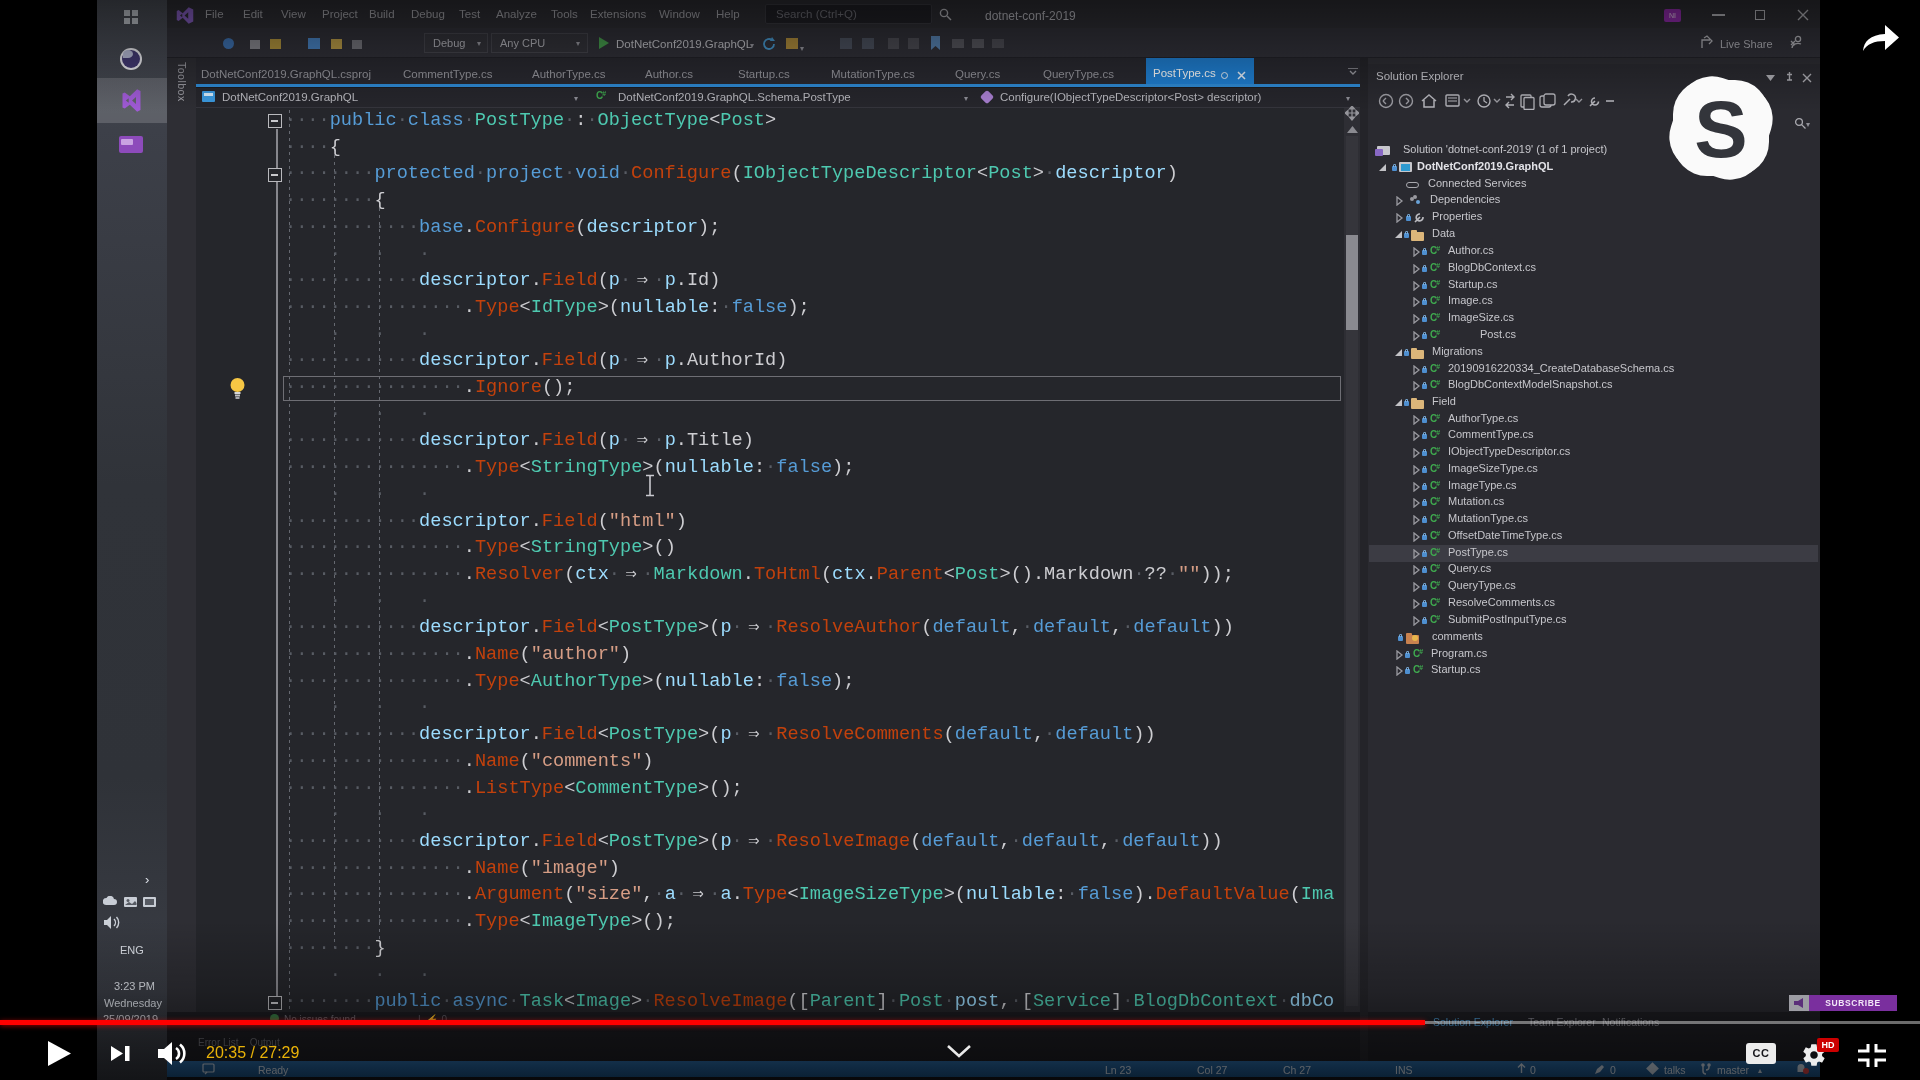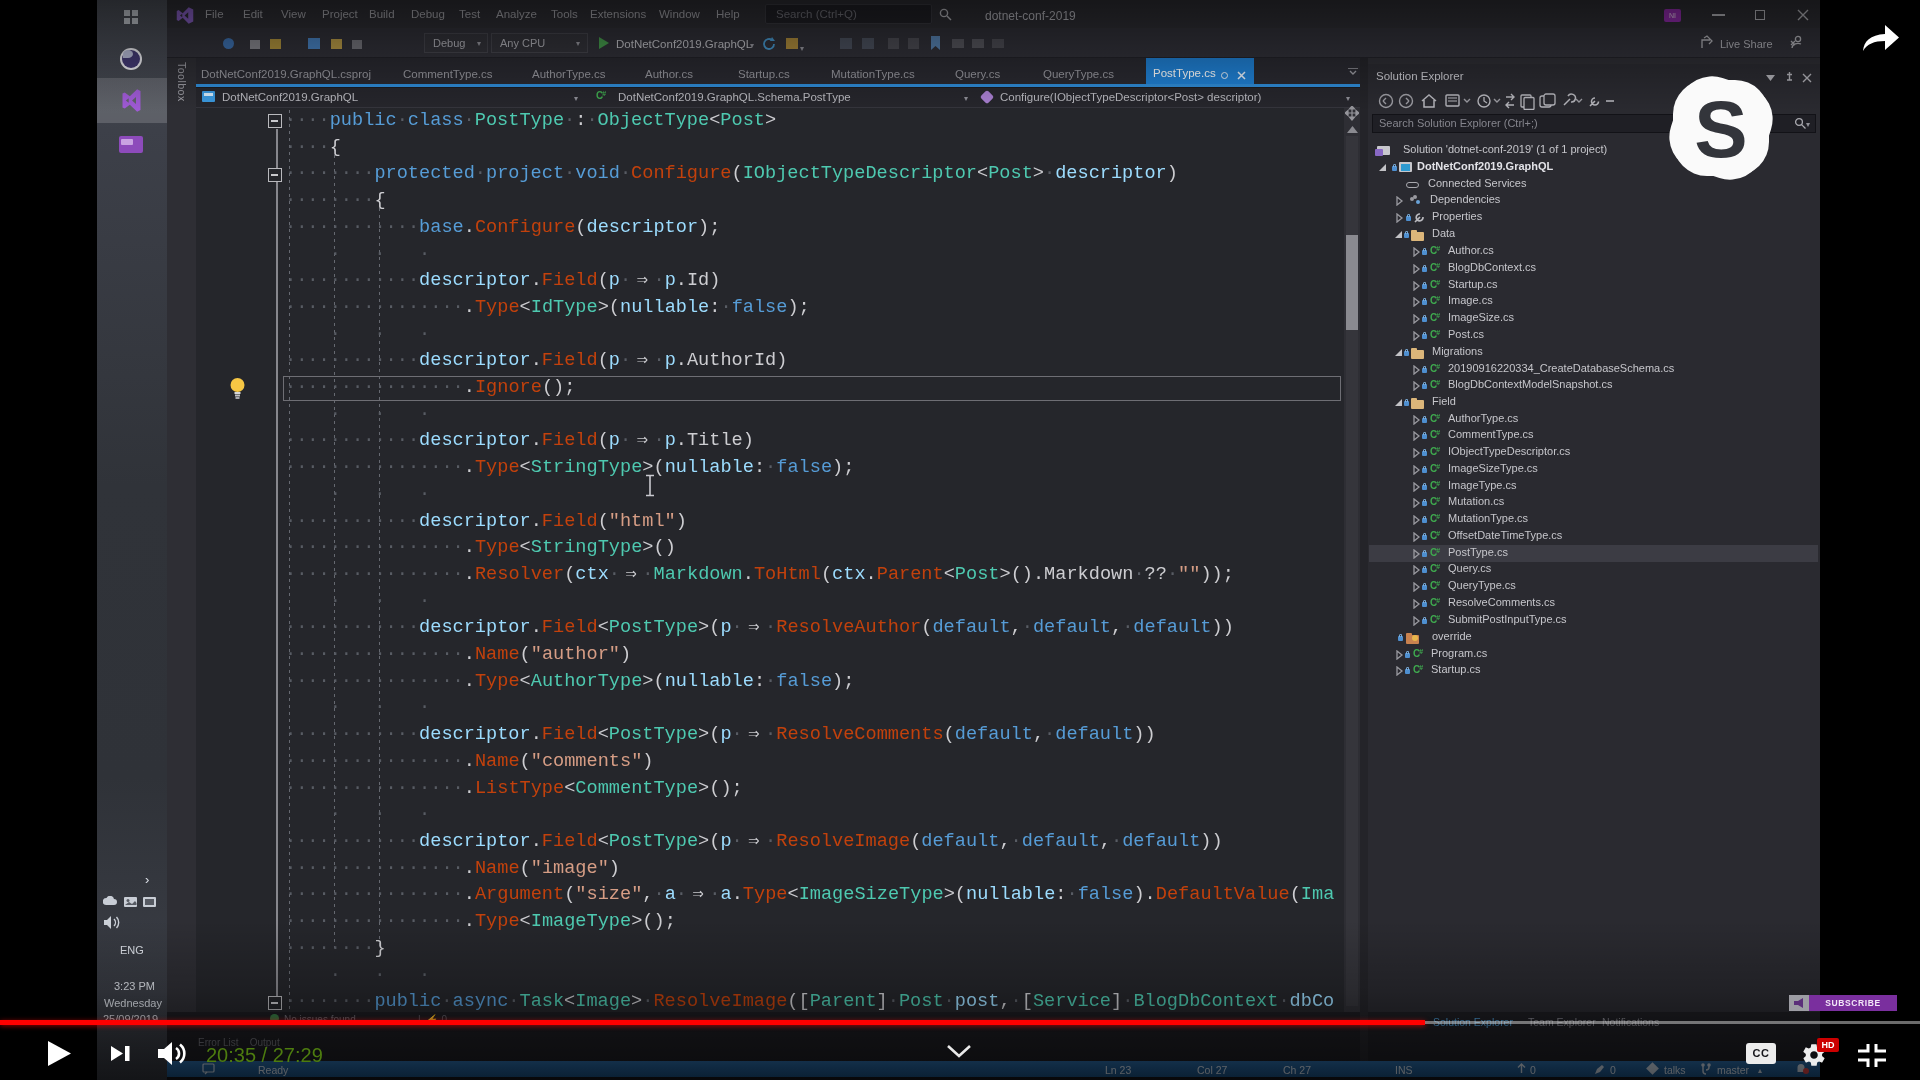--- a/index.html
+++ b/index.html
@@ -56,21 +56,21 @@
 #sebottabs{left:1368px;top:1012px;width:452px;height:49px;background:#1e1e23}
 .btb{position:absolute;top:1016px;font-size:10.5px;color:#85858d}
 #statusbar{left:167px;top:1061px;width:1653px;height:16px;background:linear-gradient(180deg,#2a69a4,#1c5487)}
 .st{position:absolute;top:1063.5px;font-size:10.5px;color:#d8e3ef}
 
 #topgrad{left:0;top:0;width:1920px;height:112px;background:linear-gradient(180deg,rgba(0,0,0,.52),rgba(0,0,0,0))}
 #botgrad{left:0;top:920px;width:1920px;height:160px;background:linear-gradient(180deg,rgba(0,0,0,0) 0%,rgba(0,0,0,.22) 45%,rgba(0,0,0,.46) 72%,rgba(0,0,0,.62) 100%)}
 #yttitle{left:20px;top:22px;font-size:28px;letter-spacing:-.55px;color:#fcfcfc;text-shadow:0 0 6px rgba(0,0,0,.65)}
 #redbar{left:0;top:1020px;width:1425px;height:4.5px;background:#f00;box-shadow:0 1px 5px rgba(255,0,0,.6)}
 #graybar{left:1425px;top:1021px;width:495px;height:3.2px;background:rgba(255,255,255,.42)}
-#ytime{left:206px;top:1044px;font-size:20px;color:#4d7c0f}
+#ytime{left:206px;top:1044px;font-size:16px;color:#eab308}
 #ccbtn{left:1746px;top:1043px;width:30px;height:21px;background:#ececec;border-radius:3px;color:#15151a;font-size:11px;font-weight:bold;text-align:center;line-height:21px;letter-spacing:.5px}
 #hdbadge{left:1817px;top:1038px;width:22px;height:14px;background:#c00;border-radius:2px;color:#fff;font-size:9px;font-weight:bold;text-align:center;line-height:14px}
 </style></head>
 <body>
 <div id="root">
 
   <div class="ab" id="dock"></div>
   <svg class="ab" style="left:124px;top:10px" width="14" height="14">
       <rect x="0" y="0" width="6" height="6" fill="#c6cbd2"></rect>
       <rect x="8" y="0" width="6" height="6" fill="#c6cbd2"></rect>
@@ -299,21 +299,20 @@
     <path d="M128 5 h8 m-8 8 h8 M133 2 l3 3 -3 3 M131 10 l-3 3 3 3" stroke="#b5b5bb" stroke-width="1.4" fill="none"></path>
     <rect x="143" y="3" width="10" height="12" rx="1" stroke="#b5b5bb" fill="none" stroke-width="1.3"></rect>
       <rect x="146" y="5.5" width="10" height="12" rx="1" fill="#2a2a30" stroke="#b5b5bb" stroke-width="1.3"></rect>
     <rect x="162" y="4" width="11" height="11" rx="2" stroke="#b5b5bb" fill="none" stroke-width="1.3"></rect>
       <rect x="166" y="2" width="11" height="11" rx="2" fill="#2a2a30" stroke="#b5b5bb" stroke-width="1.3"></rect>
     <path d="M186 13 l6-6 M190 4 a4 4 0 1 1 3 6" stroke="#b5b5bb" stroke-width="1.5" fill="none"></path>
       <path d="M198 7 l3 3 3-3" stroke="#9c9ca2" stroke-width="1.4" fill="none"></path>
     <path d="M212 14 l5-5 M217 6 a3.5 3.5 0 1 0 3.5 3.5" stroke="#b5b5bb" stroke-width="1.6" fill="none"></path>
     <path d="M228 9 h8" stroke="#b5b5bb" stroke-width="1.6"></path>
   </svg>
-  <div class="ab" id="sesearch">Search Solution Explorer (Ctrl+;)</div>
   <svg class="ab" style="left:1794px;top:117px" width="13" height="13">
       <circle cx="5" cy="5" r="3.4" stroke="#a9a9af" stroke-width="1.3" fill="none"></circle>
       <path d="M7.6 7.6 L11.5 11.5" stroke="#a9a9af" stroke-width="1.3"></path>
     </svg>
   <div class="ab" style="left:1806px;top:120px;font-size:8px;color:#8f8f96">▾</div>
   <div class="ab" style="left:1377px;top:146px;width:13px;height:9px;background:#c7c7cc;border-radius:1px"></div>
     <div class="ab" style="left:1375px;top:149px;width:8px;height:7px;background:#8868c4;border-radius:1px"></div>
     <div class="trow" style="left:1403px;top:143px">Solution 'dotnet-conf-2019' (1 of 1 project)</div>
     <svg class="ab" style="left:1378px;top:163px" width="9" height="9">
       <path d="M8 1 L8 8 L1 8 Z" fill="#c2c2c6"></path>
@@ -383,21 +382,21 @@
     <div class="ab" style="left:1422px;top:317px;width:5px;height:5px;background:#4e8fd0;border-radius:1px"></div>
     <div class="ab" style="left:1423px;top:315px;width:3px;height:3px;border:1px solid #7fb2e0;border-bottom:none;border-radius:2px 2px 0 0"></div>
     <div class="ab csico" style="left:1430px;top:312px">C<span>#</span></div>
     <div class="trow" style="left:1448px;top:311px">ImageSize.cs</div>
     <svg class="ab" style="left:1413px;top:331px" width="8" height="10">
       <path d="M1 1 L6 5 L1 9 Z" fill="none" stroke="#9a9aa0" stroke-width="1.3"></path>
     </svg>
     <div class="ab" style="left:1422px;top:334px;width:5px;height:5px;background:#4e8fd0;border-radius:1px"></div>
     <div class="ab" style="left:1423px;top:332px;width:3px;height:3px;border:1px solid #7fb2e0;border-bottom:none;border-radius:2px 2px 0 0"></div>
     <div class="ab csico" style="left:1430px;top:329px">C<span>#</span></div>
-    <div class="trow" style="left:1448px;top:328px">Post.cs</div>
+    <div class="trow" style="left:1480px;top:328px">Post.cs</div>
     <svg class="ab" style="left:1394px;top:348px" width="9" height="9">
       <path d="M8 1 L8 8 L1 8 Z" fill="#c2c2c6"></path>
     </svg>
     <div class="ab" style="left:1404px;top:351px;width:5px;height:5px;background:#4e8fd0;border-radius:1px"></div>
     <div class="ab" style="left:1405px;top:349px;width:3px;height:3px;border:1px solid #7fb2e0;border-bottom:none;border-radius:2px 2px 0 0"></div>
     <div class="ab" style="left:1411px;top:350px;width:13px;height:9px;background:#dcb67a;border-radius:1px"></div>
     <div class="ab" style="left:1411px;top:348px;width:6px;height:3px;background:#dcb67a;border-radius:1px 1px 0 0"></div>
     <div class="trow" style="left:1432px;top:345px">Migrations</div>
     <svg class="ab" style="left:1413px;top:365px" width="8" height="10">
       <path d="M1 1 L6 5 L1 9 Z" fill="none" stroke="#9a9aa0" stroke-width="1.3"></path>
@@ -511,21 +510,21 @@
     </svg>
     <div class="ab" style="left:1422px;top:619px;width:5px;height:5px;background:#4e8fd0;border-radius:1px"></div>
     <div class="ab" style="left:1423px;top:617px;width:3px;height:3px;border:1px solid #7fb2e0;border-bottom:none;border-radius:2px 2px 0 0"></div>
     <div class="ab csico" style="left:1430px;top:614px">C<span>#</span></div>
     <div class="trow" style="left:1448px;top:613px">SubmitPostInputType.cs</div>
     <div class="ab" style="left:1398px;top:636px;width:5px;height:5px;background:#4e8fd0;border-radius:1px"></div>
     <div class="ab" style="left:1399px;top:634px;width:3px;height:3px;border:1px solid #7fb2e0;border-bottom:none;border-radius:2px 2px 0 0"></div>
     <div class="ab" style="left:1406px;top:635px;width:13px;height:9px;background:#c9824f;border-radius:1px"></div>
     <div class="ab" style="left:1406px;top:633px;width:6px;height:3px;background:#c9824f;border-radius:1px 1px 0 0"></div>
     <div class="ab" style="left:1412px;top:635px;width:6px;height:6px;background:#e8b64c;border-radius:50%"></div>
-    <div class="trow" style="left:1432px;top:630px">override</div>
+    <div class="trow" style="left:1432px;top:630px">comments</div>
     <svg class="ab" style="left:1396px;top:650px" width="8" height="10">
       <path d="M1 1 L6 5 L1 9 Z" fill="none" stroke="#9a9aa0" stroke-width="1.3"></path>
     </svg>
     <div class="ab" style="left:1405px;top:653px;width:5px;height:5px;background:#4e8fd0;border-radius:1px"></div>
     <div class="ab" style="left:1406px;top:651px;width:3px;height:3px;border:1px solid #7fb2e0;border-bottom:none;border-radius:2px 2px 0 0"></div>
     <div class="ab csico" style="left:1413px;top:648px">C<span>#</span></div>
     <div class="trow" style="left:1431px;top:647px">Program.cs</div>
     <svg class="ab" style="left:1396px;top:666px" width="8" height="10">
       <path d="M1 1 L6 5 L1 9 Z" fill="none" stroke="#9a9aa0" stroke-width="1.3"></path>
     </svg>

